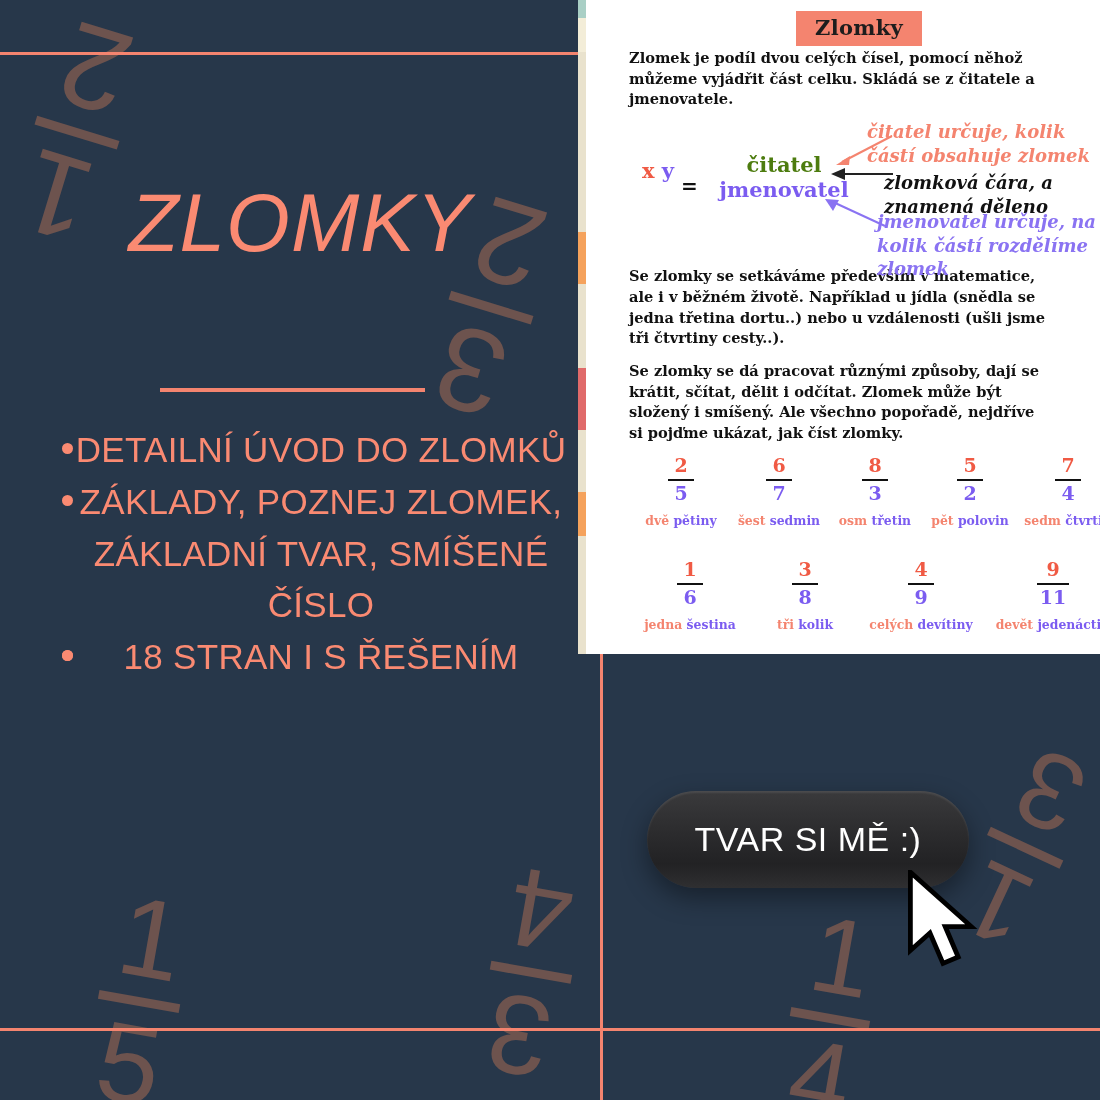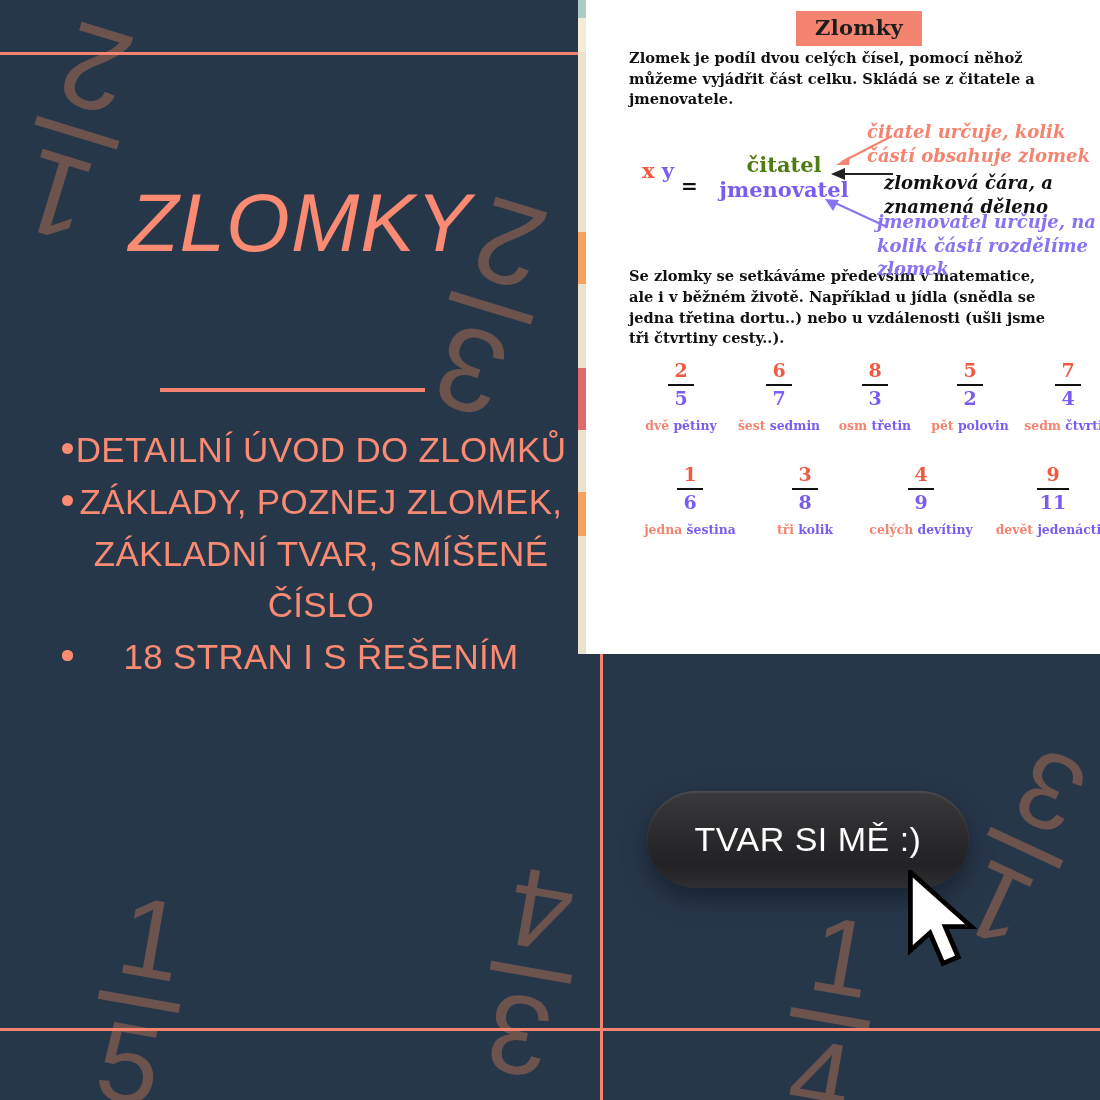--- a/index.html
+++ b/index.html
@@ -245,20 +245,21 @@
             <line x1="66" y1="30" x2="14" y2="6" stroke="#8a73f2" stroke-width="2"></line>
             <polygon points="6,3 20,4 14,15" fill="#8a73f2"></polygon>
           </svg>
 
           <div class="ann ann-num">čitatel určuje, kolik částí obsahuje zlomek</div>
           <div class="ann ann-bar">zlomková čára, a znamená děleno</div>
           <div class="ann ann-den">jmenovatel určuje, na kolik částí rozdělíme zlomek</div>
         </div>
 
         <p class="para" style="margin-top:26px;">Se zlomky se setkáváme především v matematice, ale i v běžném životě. Například u jídla (snědla se jedna třetina dortu..) nebo u vzdálenosti (ušli jsme tři čtvrtiny cesty..).</p>
+        <p class="para">Se zlomky se dá pracovat různými způsoby, dají se krátit, sčítat, dělit i odčítat. Zlomek může být složený i smíšený. Ale všechno popořadě, nejdříve si pojďme ukázat, jak číst zlomky.</p>
 
         <div class="frac-row">
           <div class="frac-item" style="left:6px;top:0;width:92px;">
             <div class="fn">2</div>
             <div class="fbar" style="width:26px;"></div>
             <div class="fd">5</div>
             <div class="flabel"><span class="w1">dvě</span> <span class="w2">pětiny</span></div>
           </div>
           <div class="frac-item" style="left:100px;top:0;width:100px;">
             <div class="fn">6</div>

